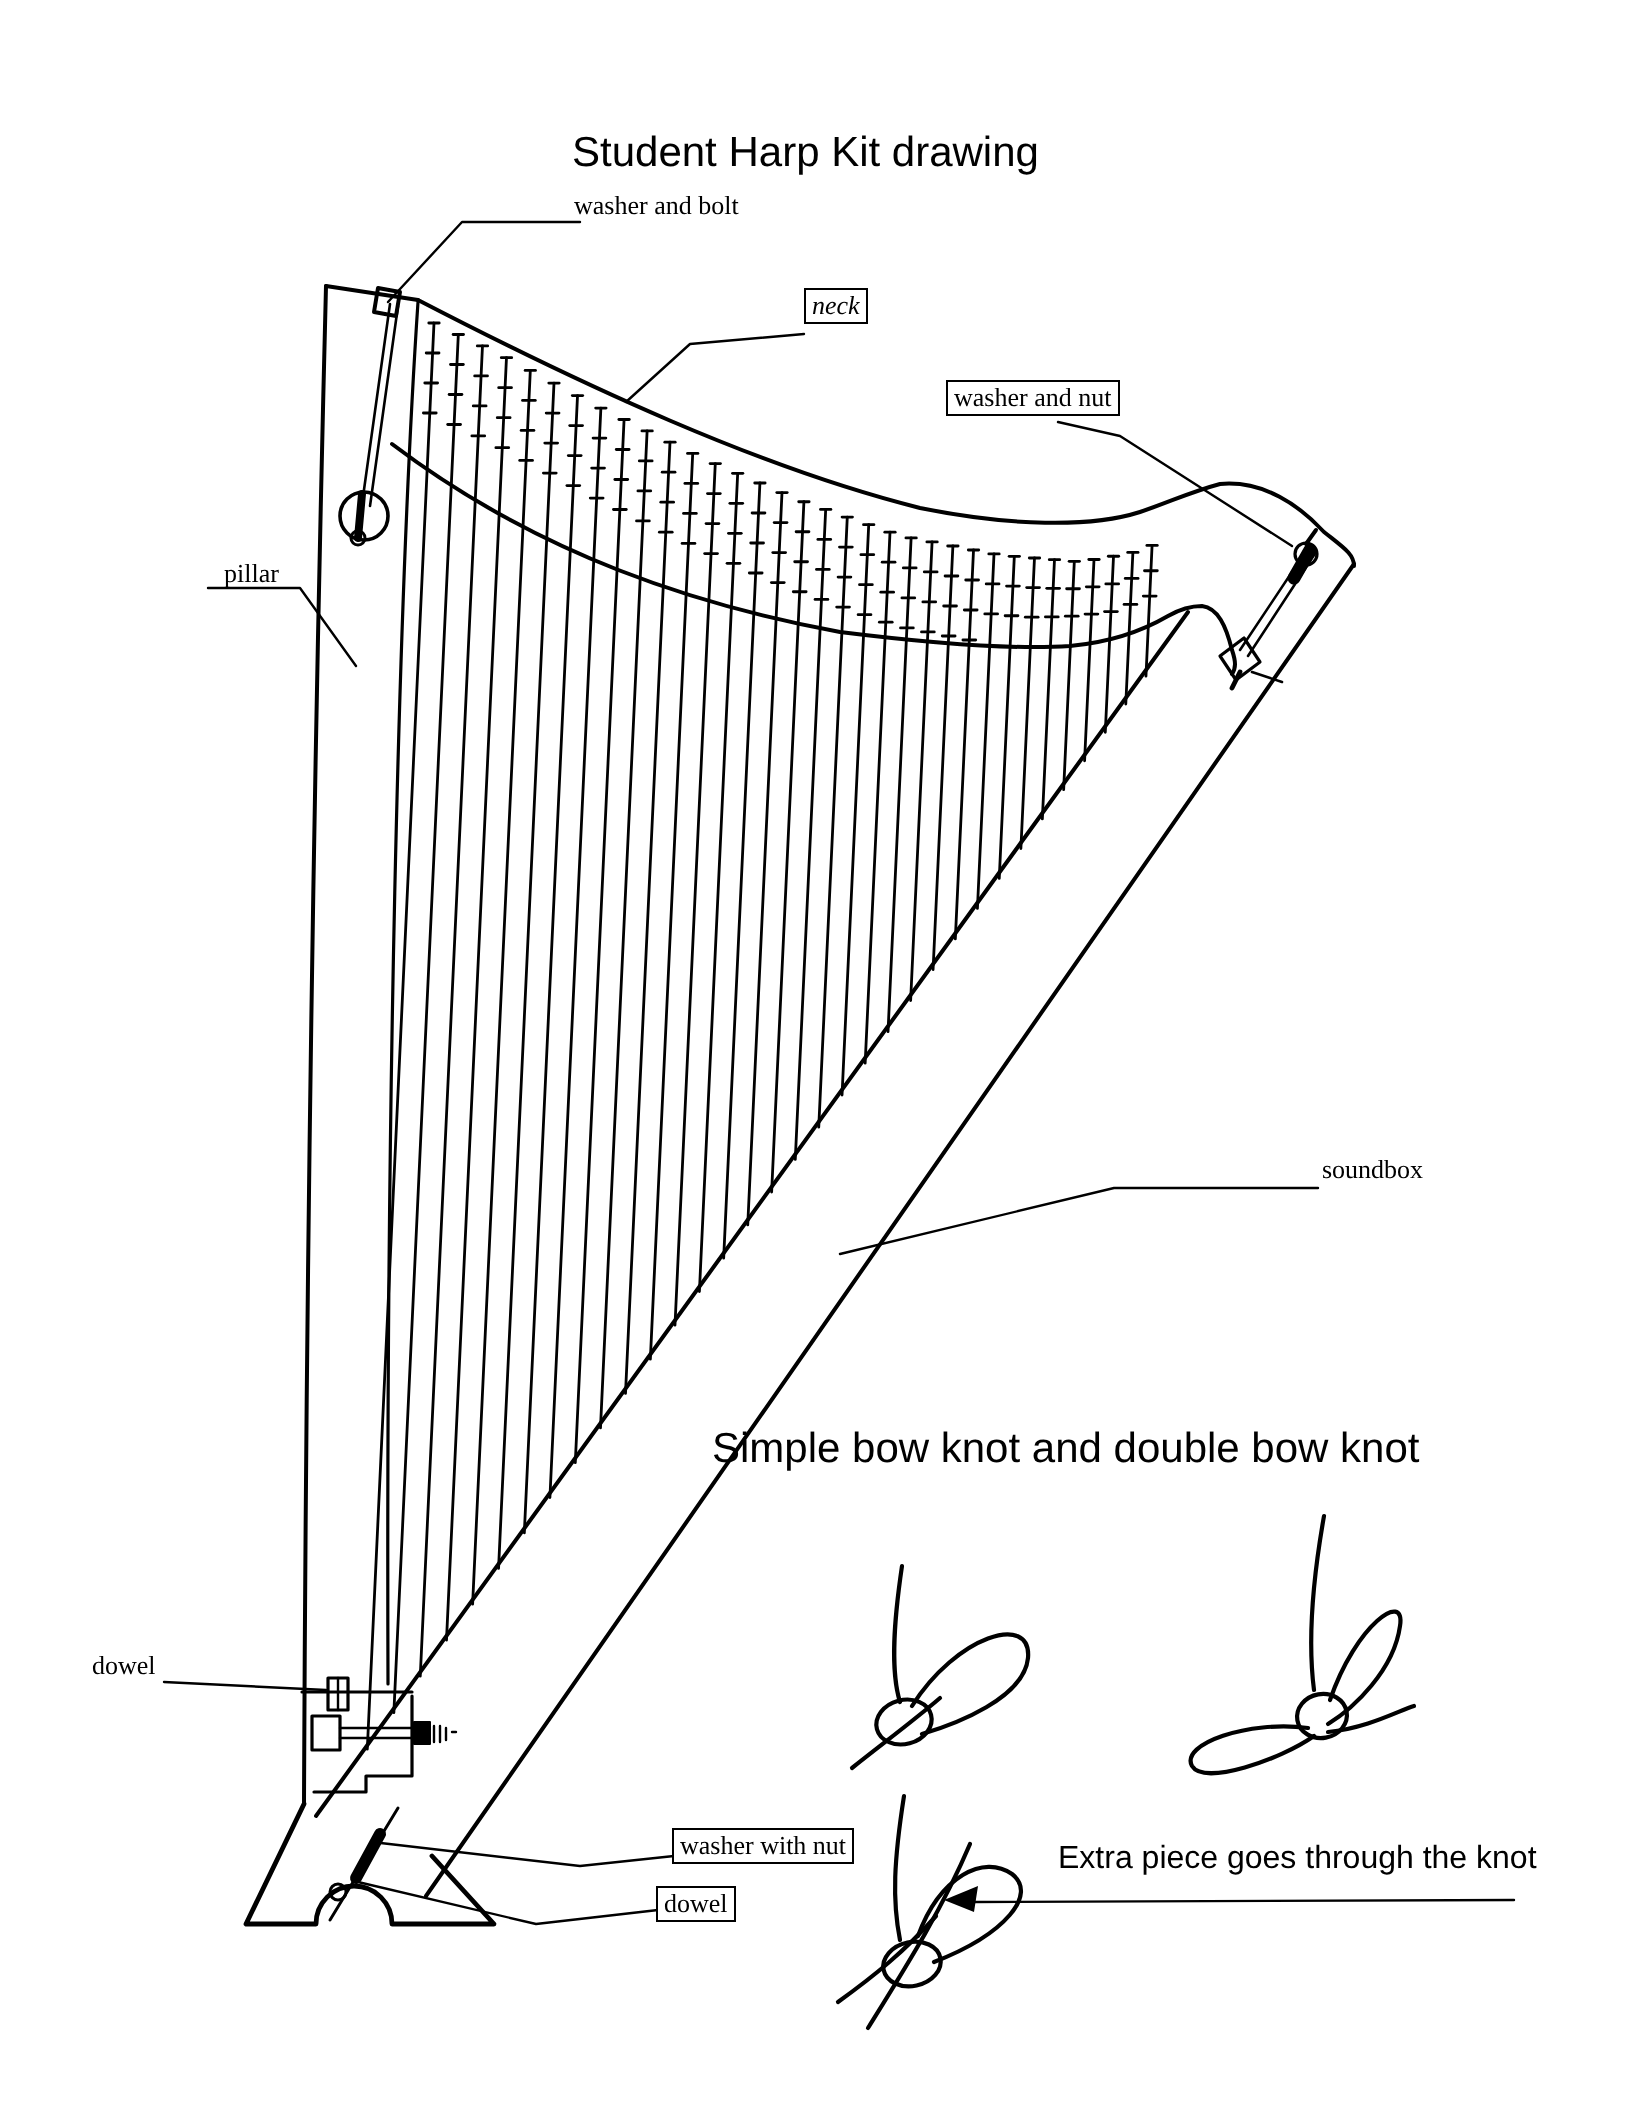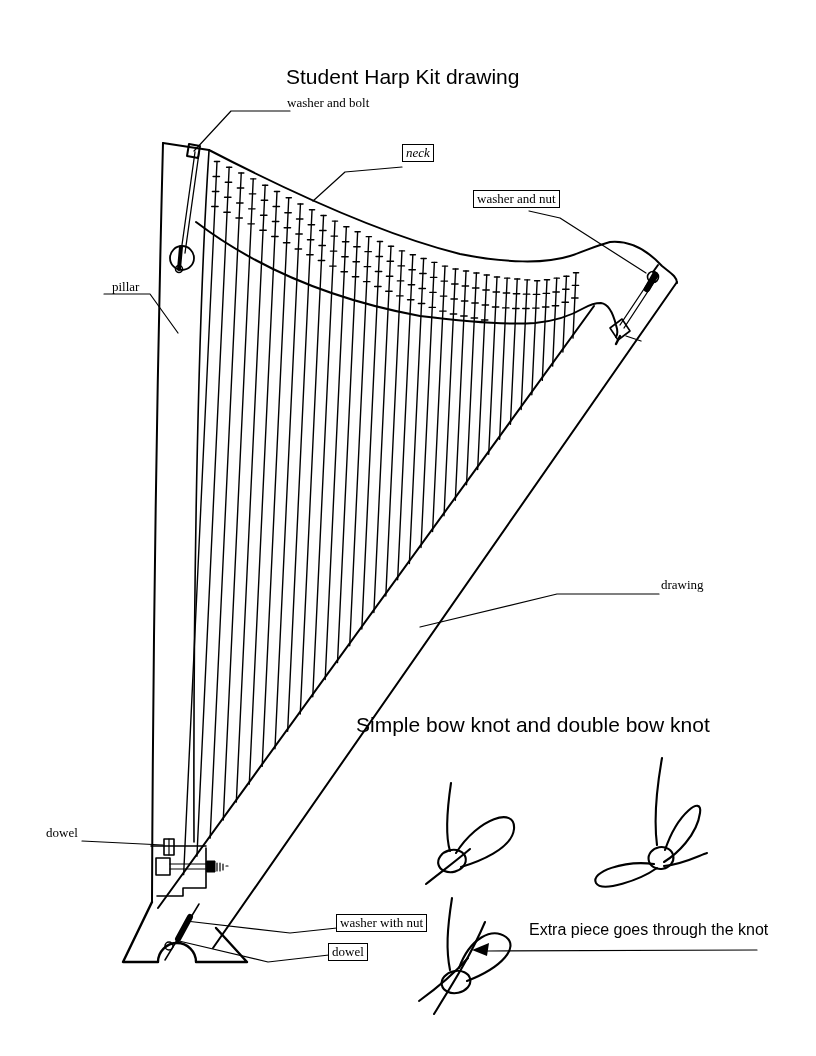--- a/index.html
+++ b/index.html
@@ -280,21 +280,21 @@
   <div class="txt title" style="left:286px;top:64px;">Student Harp Kit drawing</div>
 
   <div class="txt label" style="left:287px;top:95px;text-align:center;">washer and bolt</div>
 
   <div class="txt label boxed" style="left:402px;top:144px;font-style:italic;">neck</div>
 
   <div class="txt label boxed" style="left:433px;top:190px;margin-left:40px;">washer and nut</div>
 
   <div class="txt label" style="left:71px;top:279px;margin-left:41px;">pillar</div>
 
-  <div class="txt label" style="left:661px;top:577px;">drawing</div>
+  <div class="txt label" style="left:661px;top:577px;">soundbox</div>
 
   <div class="txt label" style="left:46px;top:825px;">dowel</div>
 
   <div class="txt label boxed" style="left:336px;top:914px;text-align:center;">washer with nut</div>
 
   <div class="txt label boxed" style="left:328px;top:943px;">dowel</div>
 
   <div class="txt note" style="left:529px;top:920px;">Extra piece goes through the knot</div>
 
   <div class="txt heading" style="left:356px;top:712px;">Simple bow knot and double bow knot</div>

